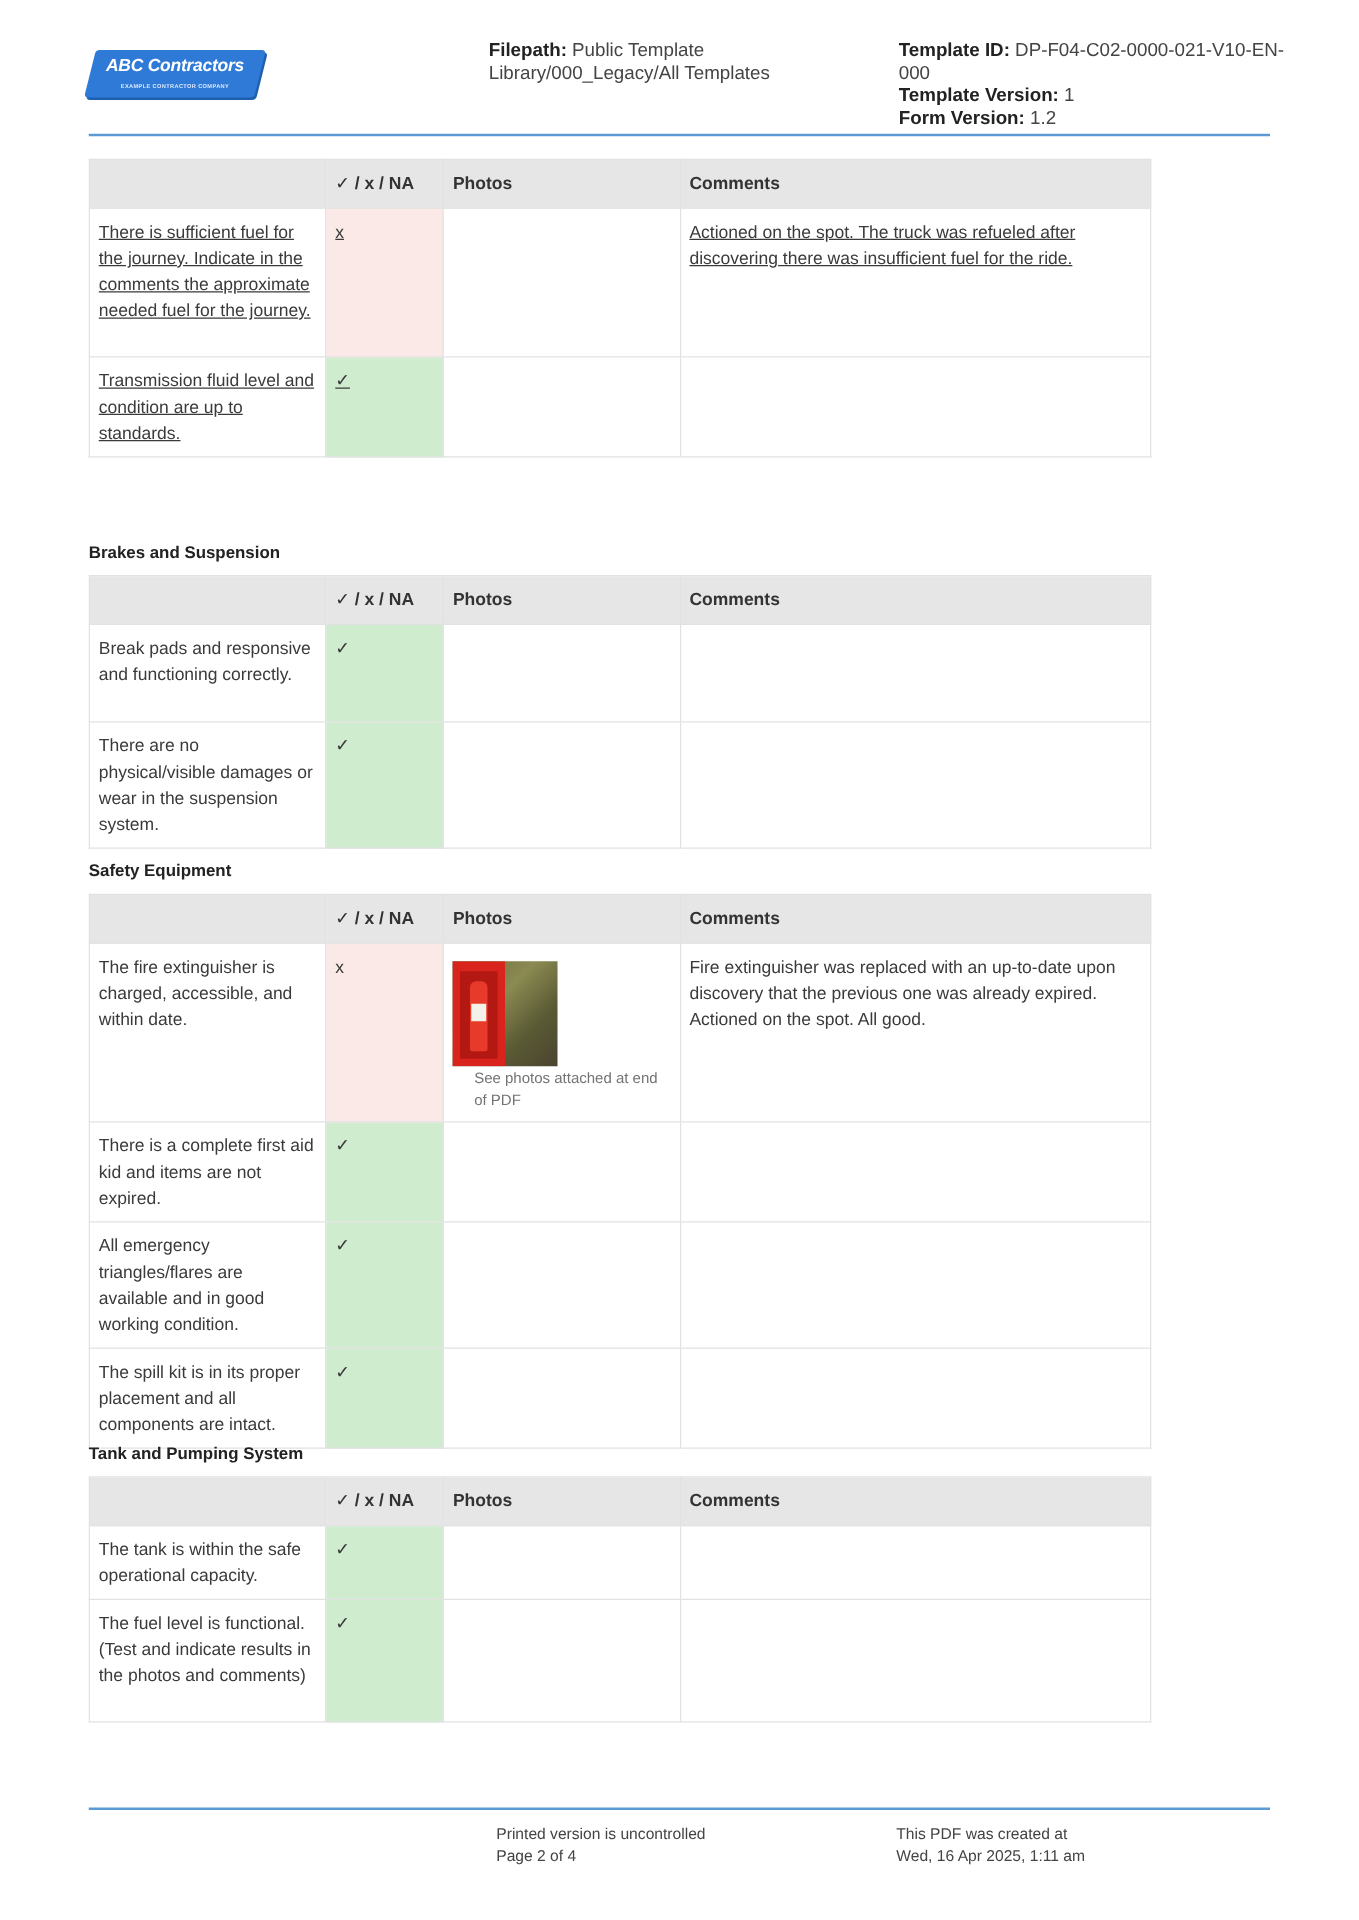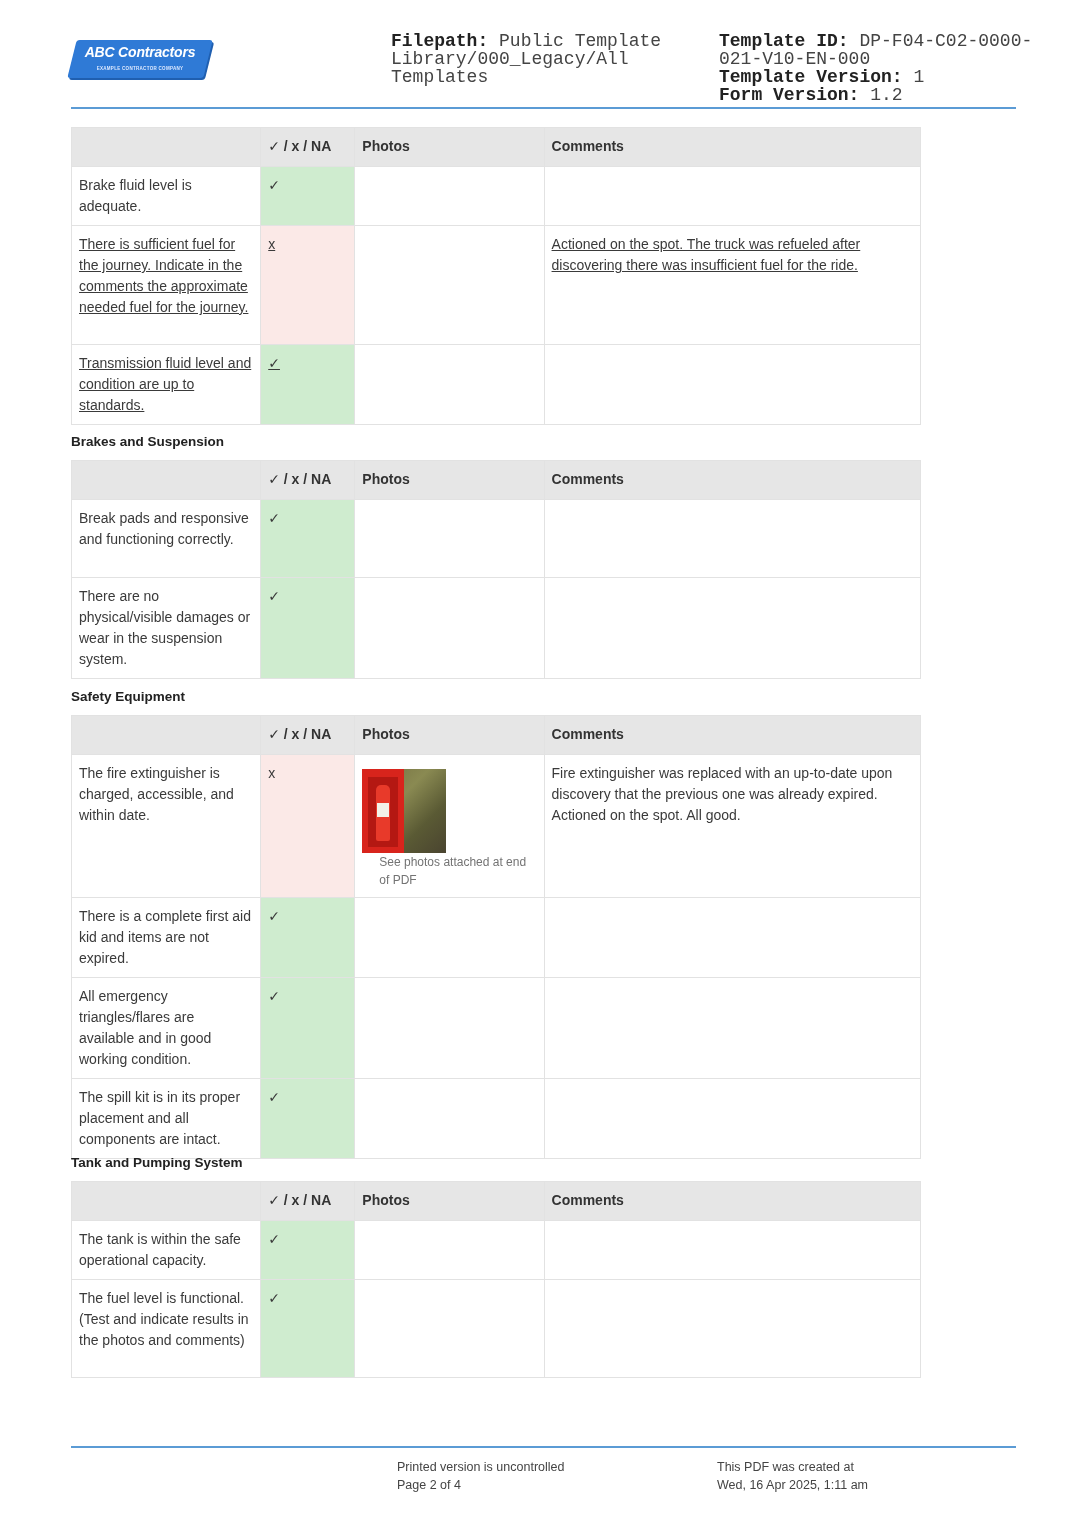--- a/index.html
+++ b/index.html
@@ -9,21 +9,21 @@
   .header { position: absolute; left: 0; top: 0; width: 1087px; height: 110px; }
   .logo { position: absolute; left: 72px; top: 40px; width: 136px; height: 38px; }
   .logo-shape { position: absolute; left: 0; top: 0; width: 136px; height: 38px;
                 background: #2f7ad6; transform: skewX(-14deg); border-radius: 3px;
                 box-shadow: 2px 2px 0 #1f5fb0; }
   .logo-title { position: absolute; left: 0; top: 4px; width: 136px; text-align: center;
                 color: #fff; font-weight: bold; font-style: italic; font-size: 14px; letter-spacing: -0.2px; }
   .logo-sub { position: absolute; left: 0; top: 26px; width: 136px; text-align: center;
               color: #dfeaff; font-size: 4.5px; letter-spacing: 0.3px; font-weight: bold; }
 
-  .meta-block { position: absolute; font-size: 18px; line-height: 18px; color: #444; font-family: Liberation Mono, monospace; }
+  .meta-block { position: absolute; font-size: 15px; line-height: 18px; color: #444; }
   .meta-block b { color: #222; }
   .meta-left { left: 391px; top: 32px; width: 300px; }
   .meta-right { left: 719px; top: 32px; width: 330px; }
 
   .rule { position: absolute; left: 71px; width: 945px; height: 2px; background: #5b9bd5; }
   .rule-top { top: 107px; }
   .rule-bottom { top: 1446px; }
 
   .section-title { position: absolute; left: 71px; font-size: 13.5px; font-weight: bold; color: #222; }
 
@@ -77,26 +77,20 @@
       <col class="c3">
       <col class="c4">
     </colgroup>
   <tbody>
       <tr>
     <th></th>
     <th>✓ / x / NA</th>
     <th>Photos</th>
     <th>Comments</th>
   </tr>
-  <tr style="height:57px;">
-    <td>Brake fluid level is adequate.</td>
-    <td class="pass">✓</td>
-    <td></td>
-    <td></td>
-  </tr>
   <tr style="height:119px;text-decoration:underline;">
     <td>There is sufficient fuel for the journey. Indicate in the comments the approximate needed fuel for the journey.</td>
     <td class="fail">x</td>
     <td></td>
     <td>Actioned on the spot. The truck was refueled after discovering there was insufficient fuel for the ride.</td>
   </tr>
   <tr style="height:78px;text-decoration:underline;">
     <td>Transmission fluid level and condition are up to standards.</td>
     <td class="pass">✓</td>
     <td></td>

